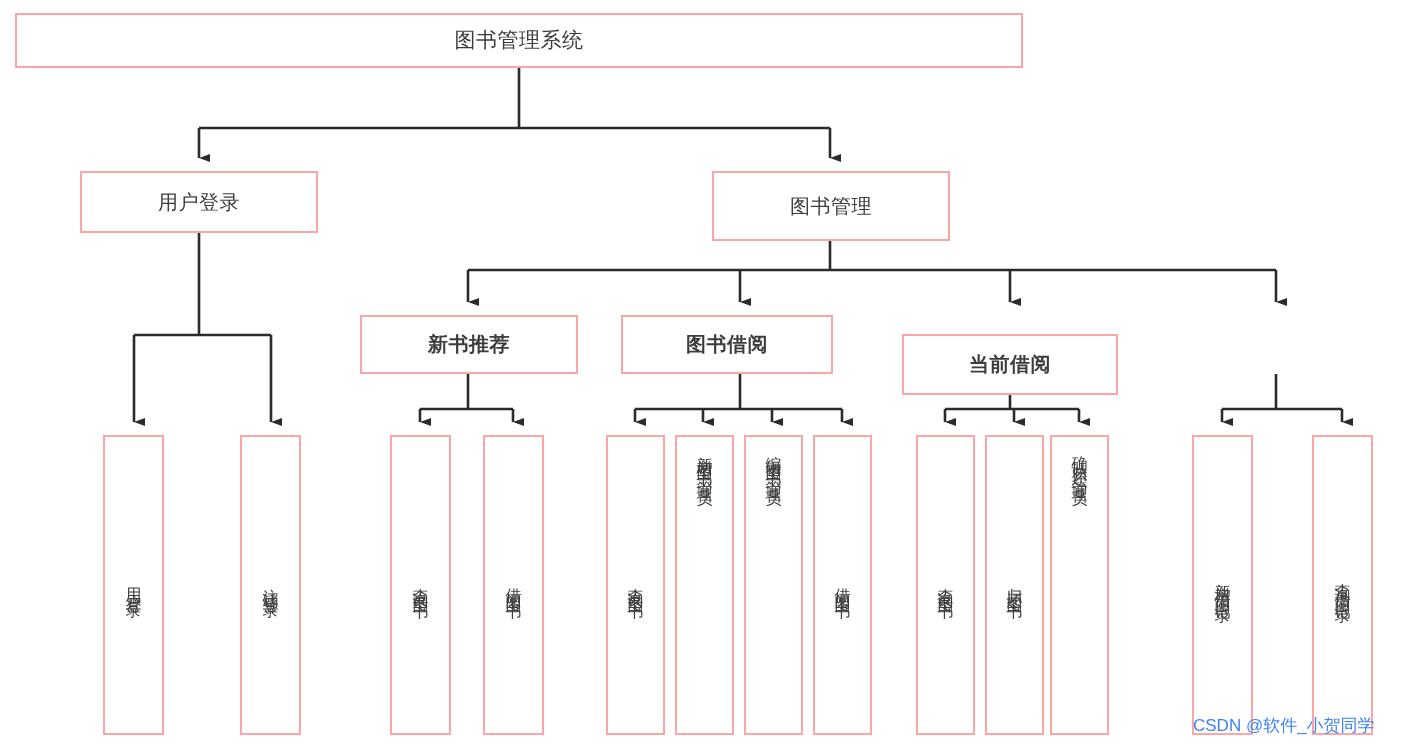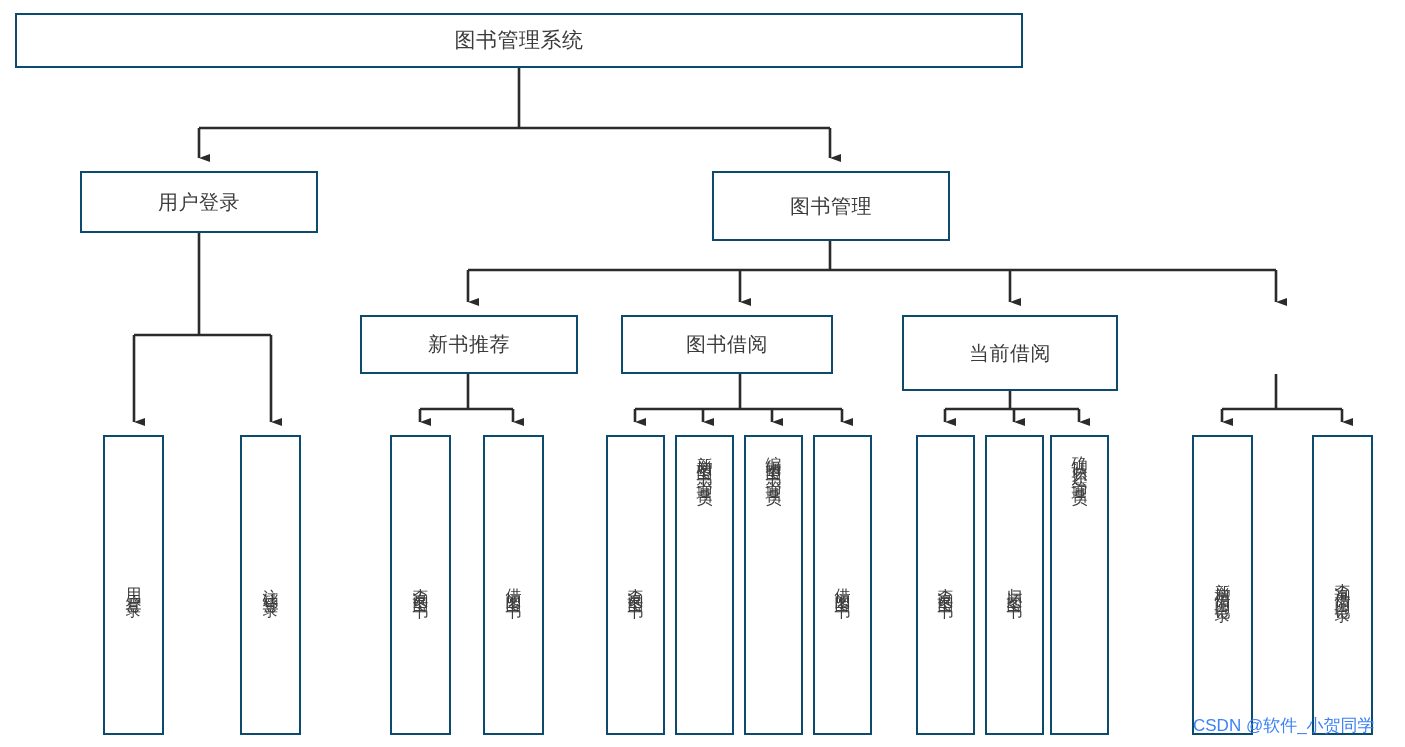--- a/index.html
+++ b/index.html
@@ -23,34 +23,35 @@
     left: 0;
     top: 0;
     width: 1405px;
     height: 747px;
     pointer-events: none;
   }
   .node {
     position: absolute;
     box-sizing: border-box;
     background: #ffffff;
-    border: 2px solid #0c4a6e;
+    border: 2px solid #fca5a5;
     display: flex;
     align-items: center;
     justify-content: center;
     color: #3c3c3c;
   }
   .node.root {
     font-size: 21px;
   }
   .node.level2 {
     font-size: 20px;
   }
   .node.level3 {
     font-size: 20px;
+    font-weight: bold;
   }
   .node-label {
     display: block;
     text-align: center;
     white-space: pre-line;
     line-height: 1.15;
     letter-spacing: 0.5px;
   }
   
   .node.leaf {
@@ -144,21 +145,21 @@
   </div>
 
   <div class="node level3" style="left:360px; top:315px; width:218px; height:59px;">
     <span class="node-label">新书推荐</span>
   </div>
 
   <div class="node level3" style="left:621px; top:315px; width:212px; height:59px;">
     <span class="node-label">图书借阅</span>
   </div>
 
-  <div class="node level3" style="left:902px; top:315px; width:216px; height:76px;">
+  <div class="node level3" style="left:902px; top:334px; width:216px; height:61px;">
     <span class="node-label">当前借阅</span>
   </div>
 
 
   <div class="node leaf center-v" style="left:103px; top:435px; width:61px; height:300px;">
     <span class="node-label">用户登录</span>
   </div>
   <div class="node leaf center-v" style="left:240px; top:435px; width:61px; height:300px;">
     <span class="node-label">注销登录</span>
   </div>

